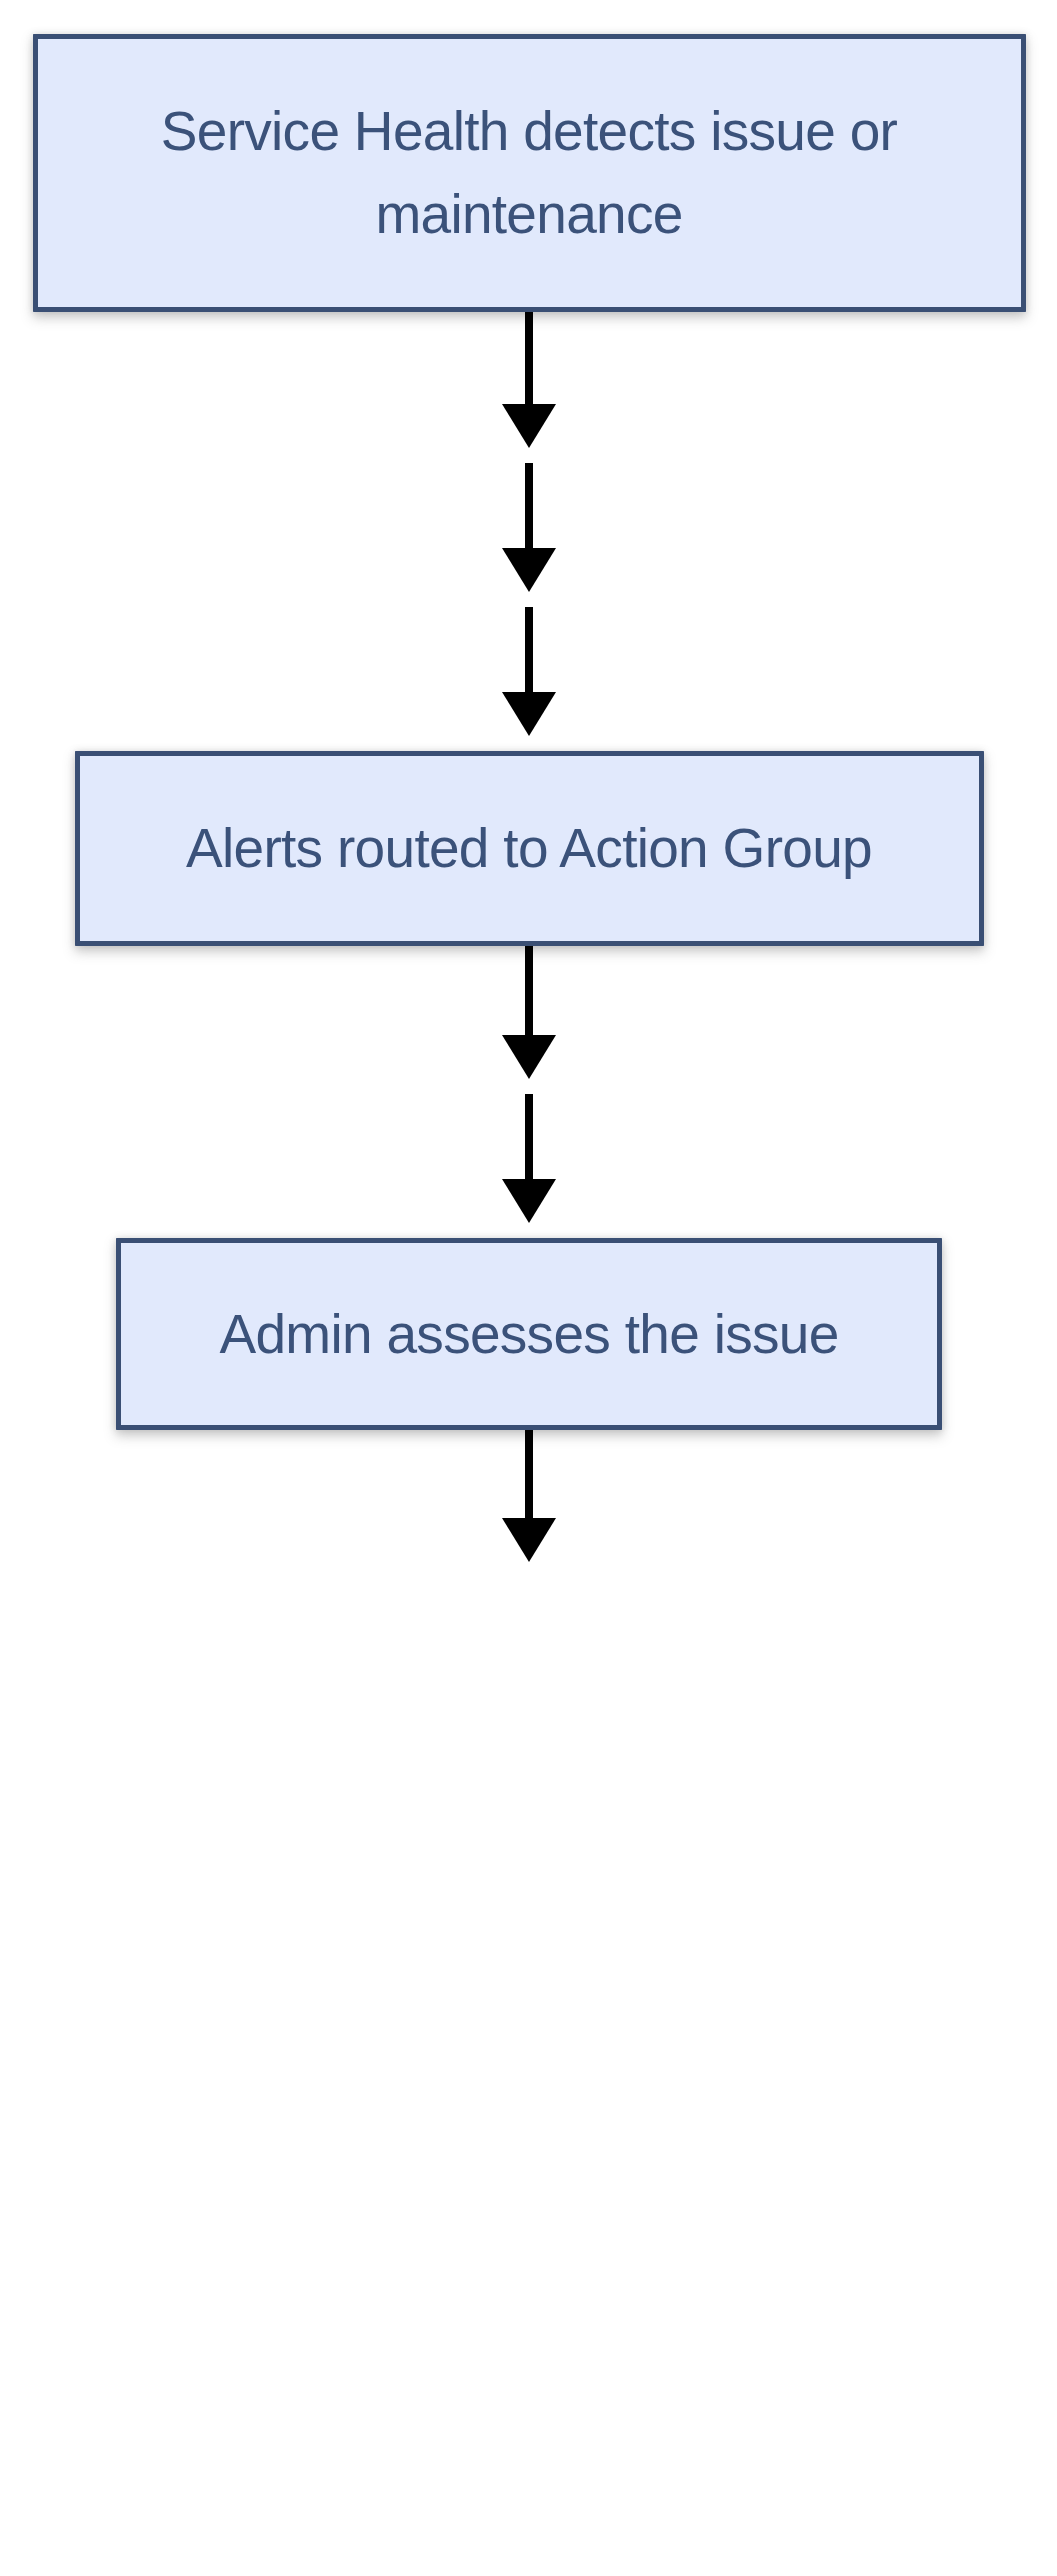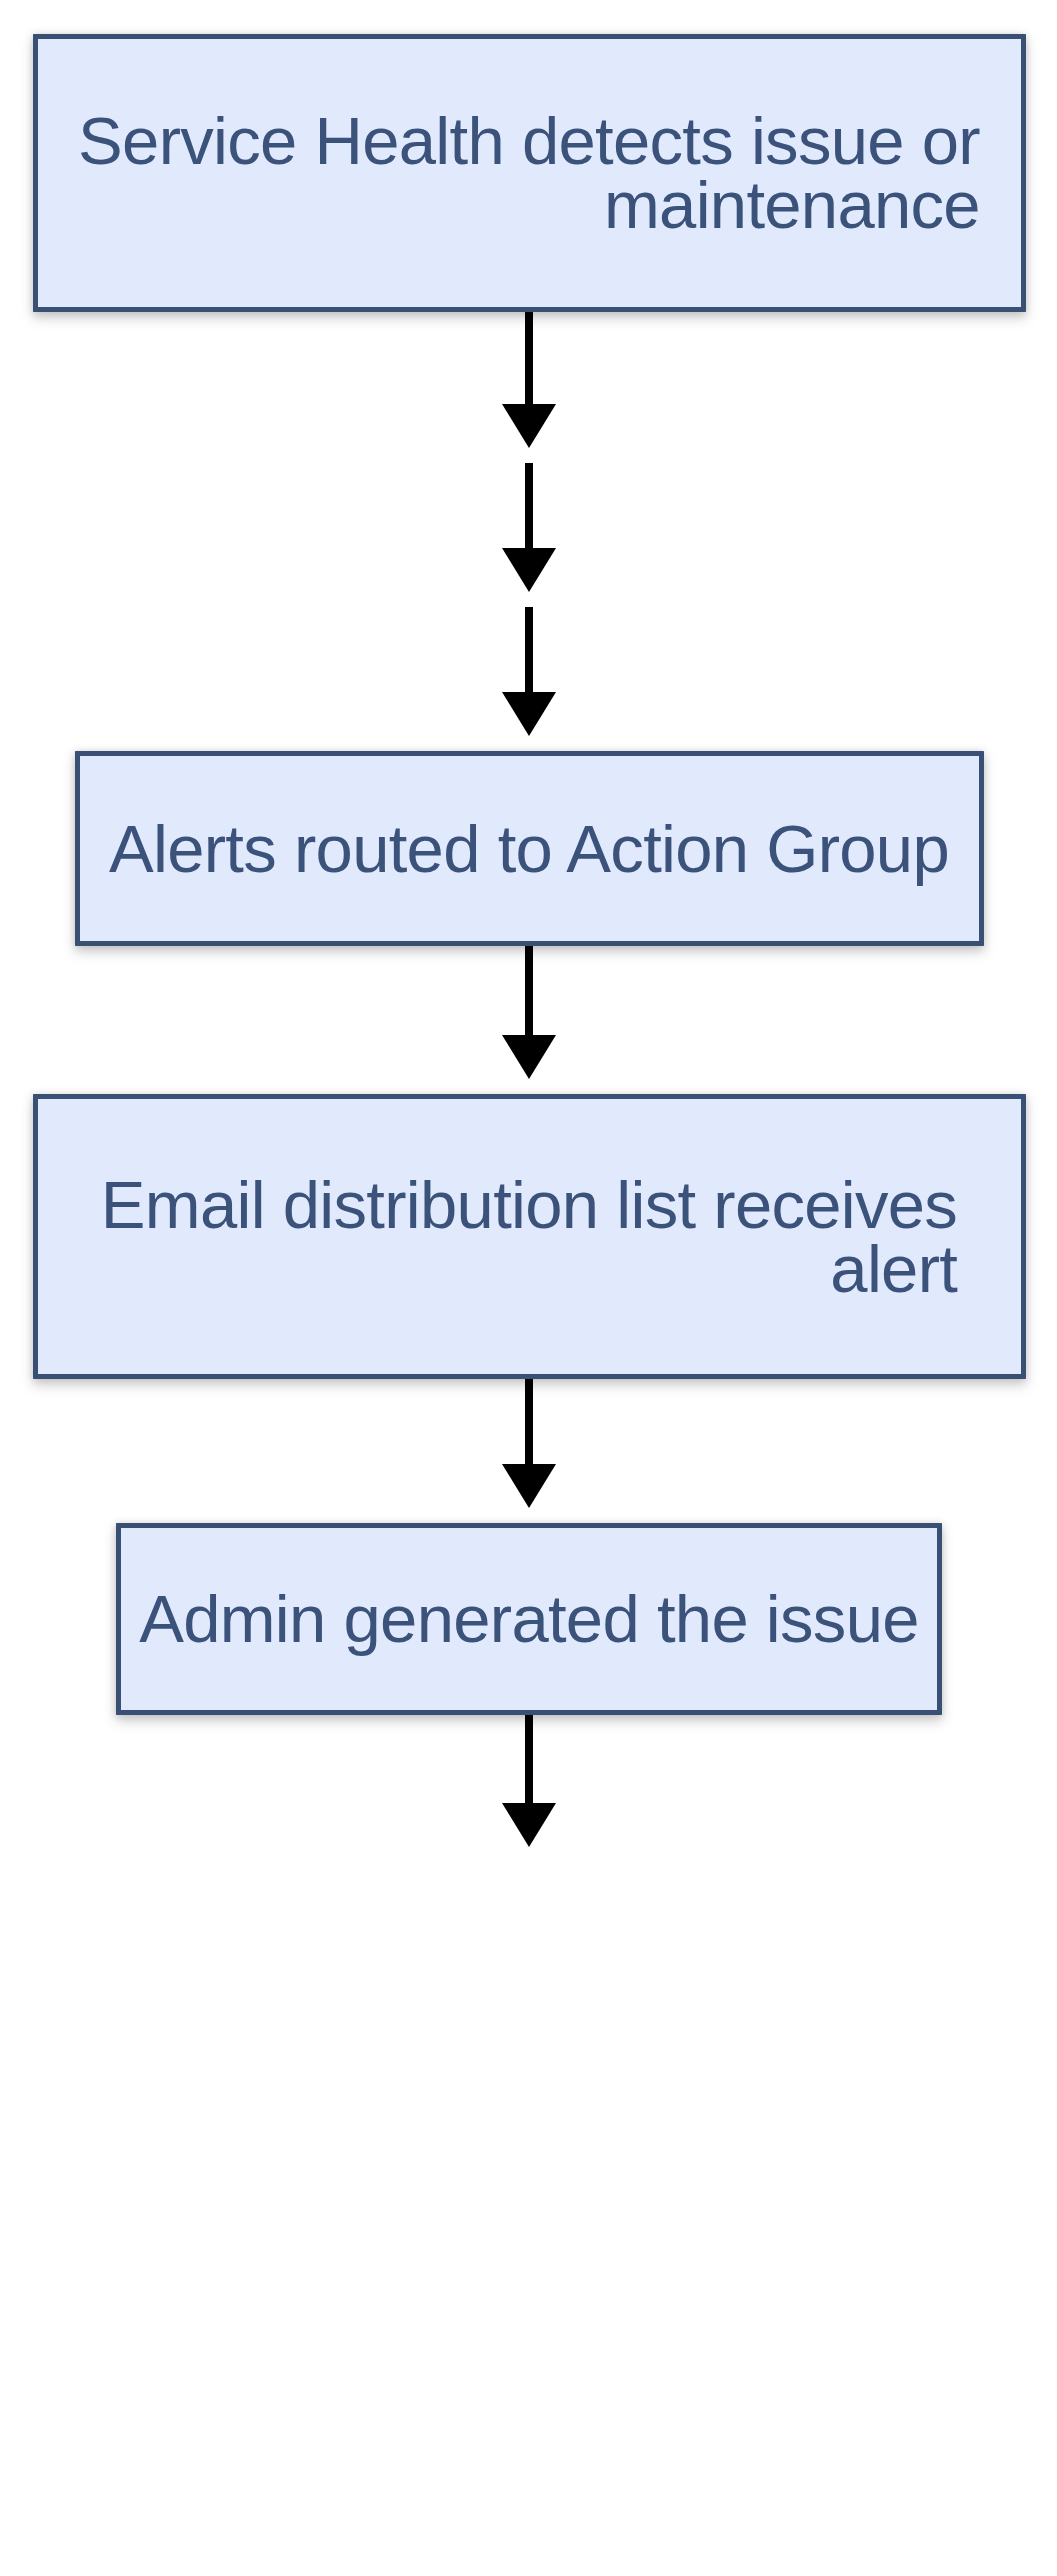--- a/index.html
+++ b/index.html
@@ -23,23 +23,23 @@
     align-items: center;
   }
   .flow-node {
     box-sizing: border-box;
     border: 5.4px solid #3a4f74;
     background: #e1e9fc;
     color: #3b527a;
     display: flex;
     align-items: center;
     justify-content: center;
-    text-align: right;
-    font-size: 67px;
-    line-height: 64px;
+    text-align: center;
+    font-size: 55px;
+    line-height: 83px;
     letter-spacing: -0.7px;
     border-radius: 0.7px;
     box-shadow: 0 5.4px 12px rgba(140,140,140,0.45), 0 0 6.7px rgba(160,160,160,0.30);
     flex-shrink: 0;
   }
   .node-label { white-space: pre-line; }
 
   
   .n1 { width: 993px; height: 278px; }
   .n2 { width: 993px; height: 282px; }
@@ -105,32 +105,28 @@
 
   <div class="flow-node n4" style="background: rgb(225, 233, 252); border-color: rgb(58, 79, 116); color: rgb(59, 82, 122);">
     <span class="node-label">Alerts routed to Action Group</span>
   </div>
 
   <div class="flow-arrow a4">
     <div class="arrow-shaft"></div>
     <div class="arrow-head"></div>
   </div>
 
-  <div class="flow-node n5" style="background: rgb(225, 233, 252); border-color: rgb(58, 79, 116); color: rgb(59, 82, 122);">
-    <span class="node-label">Email distribution list receives
-alert</span>
-  </div>
 
   <div class="flow-arrow a5">
     <div class="arrow-shaft"></div>
     <div class="arrow-head"></div>
   </div>
 
   <div class="flow-node n6" style="background: rgb(225, 233, 252); border-color: rgb(58, 79, 116); color: rgb(59, 82, 122);">
-    <span class="node-label">Admin generated the issue</span>
+    <span class="node-label">Admin assesses the issue</span>
   </div>
 
   <div class="flow-arrow a6">
     <div class="arrow-shaft"></div>
     <div class="arrow-head"></div>
   </div>
 
 
 </div>
 

